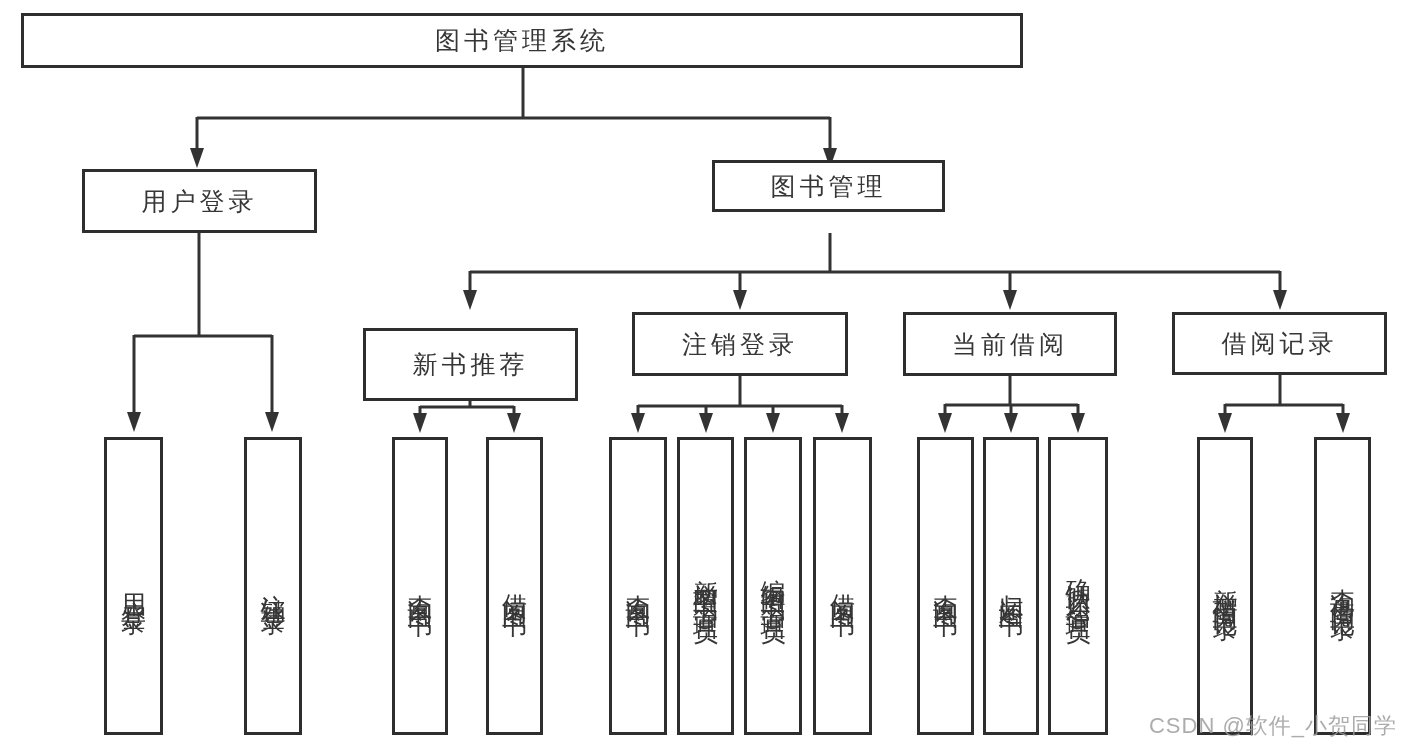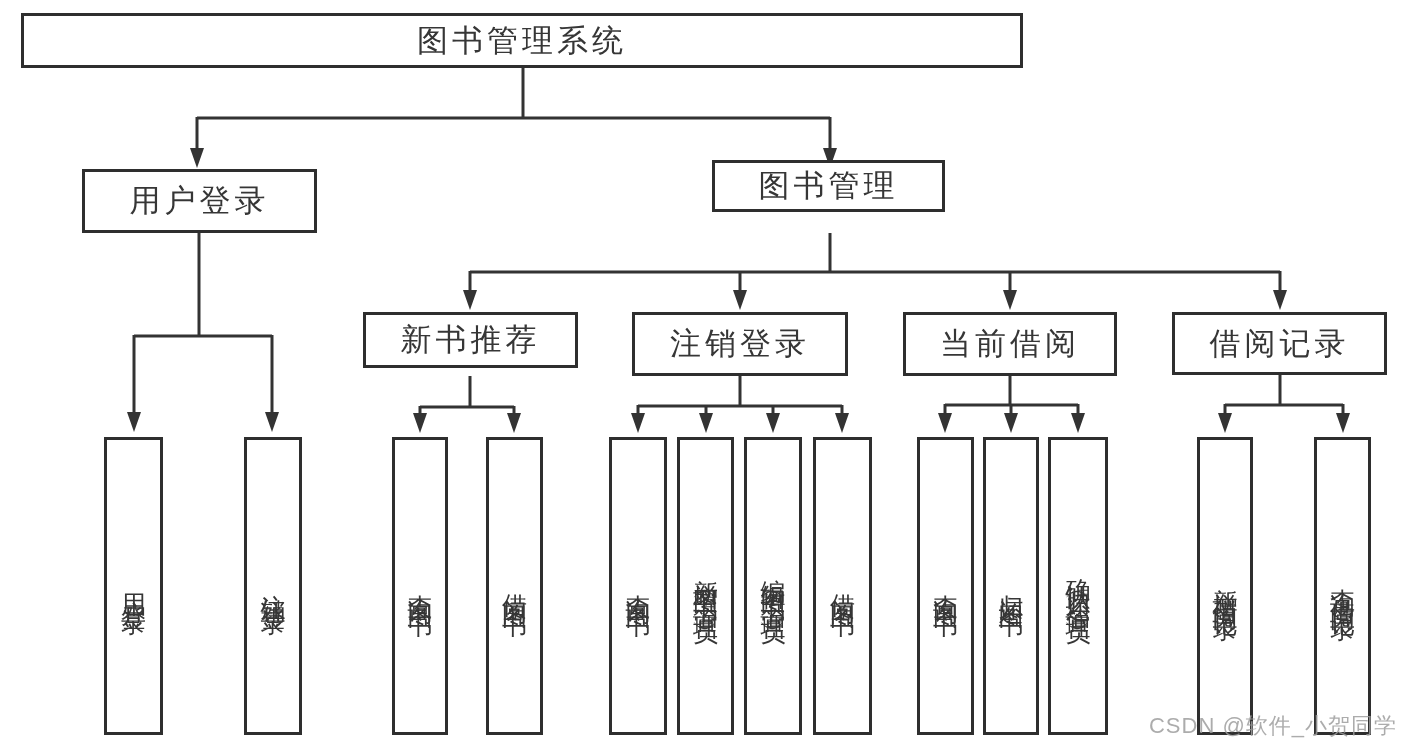--- a/index.html
+++ b/index.html
@@ -24,21 +24,21 @@
     position: absolute;
     box-sizing: border-box;
     border: 3px solid #2e2e2e;
     background: #ffffff;
     display: flex;
     align-items: center;
     justify-content: center;
     color: #363636;
   }
   .h-node span {
-    font-size: 31px;
+    font-size: 25px;
     letter-spacing: 4px;
     white-space: nowrap;
     color: #363636;
   }
   .v-node span {
     writing-mode: vertical-rl;
     text-orientation: mixed;
     font-size: 25px;
     letter-spacing: 6px;
     line-height: 1;
@@ -130,21 +130,21 @@
     <span>图书管理系统</span>
   </div>
 
   <div class="node h-node" style="left:82px; top:169px; width:235px; height:64px;">
     <span>用户登录</span>
   </div>
   <div class="node h-node" style="left:712px; top:160px; width:233px; height:52px;">
     <span>图书管理</span>
   </div>
 
-  <div class="node h-node" style="left:363px; top:312px; width:215px; height:56px;">
+  <div class="node h-node" style="left:363px; top:328px; width:215px; height:73px;">
     <span>新书推荐</span>
   </div>
   <div class="node h-node" style="left:632px; top:312px; width:216px; height:64px;">
     <span>注销登录</span>
   </div>
   <div class="node h-node" style="left:903px; top:312px; width:214px; height:64px;font-family:Liberation Mono, monospace;">
     <span>当前借阅</span>
   </div>
   <div class="node h-node" style="left:1172px; top:312px; width:215px; height:63px;">
     <span>借阅记录</span>

